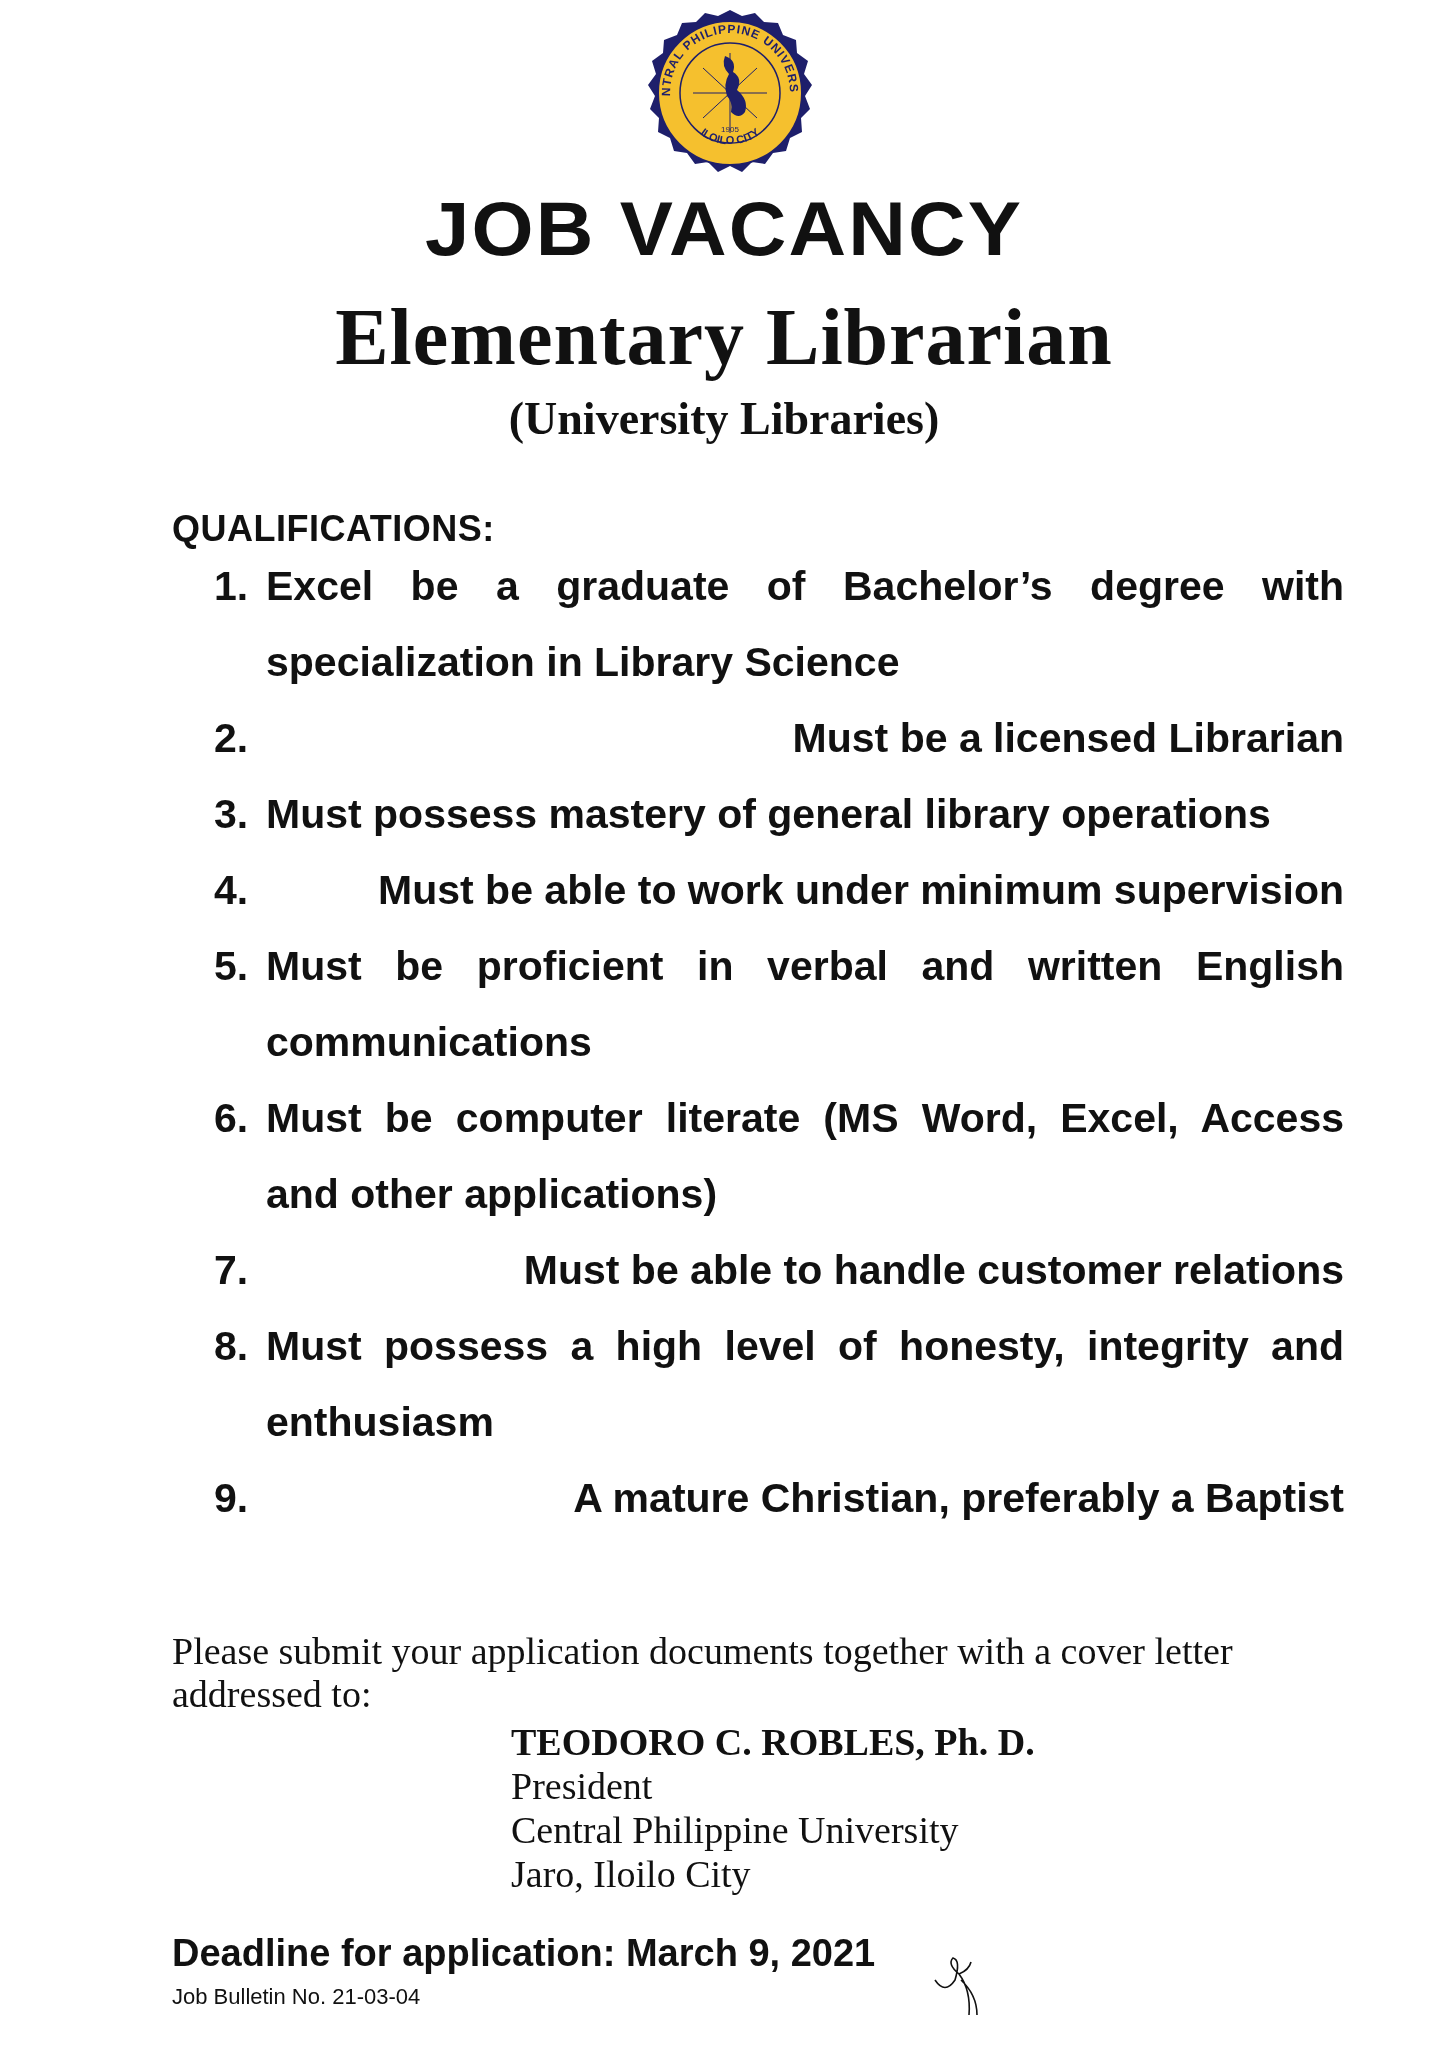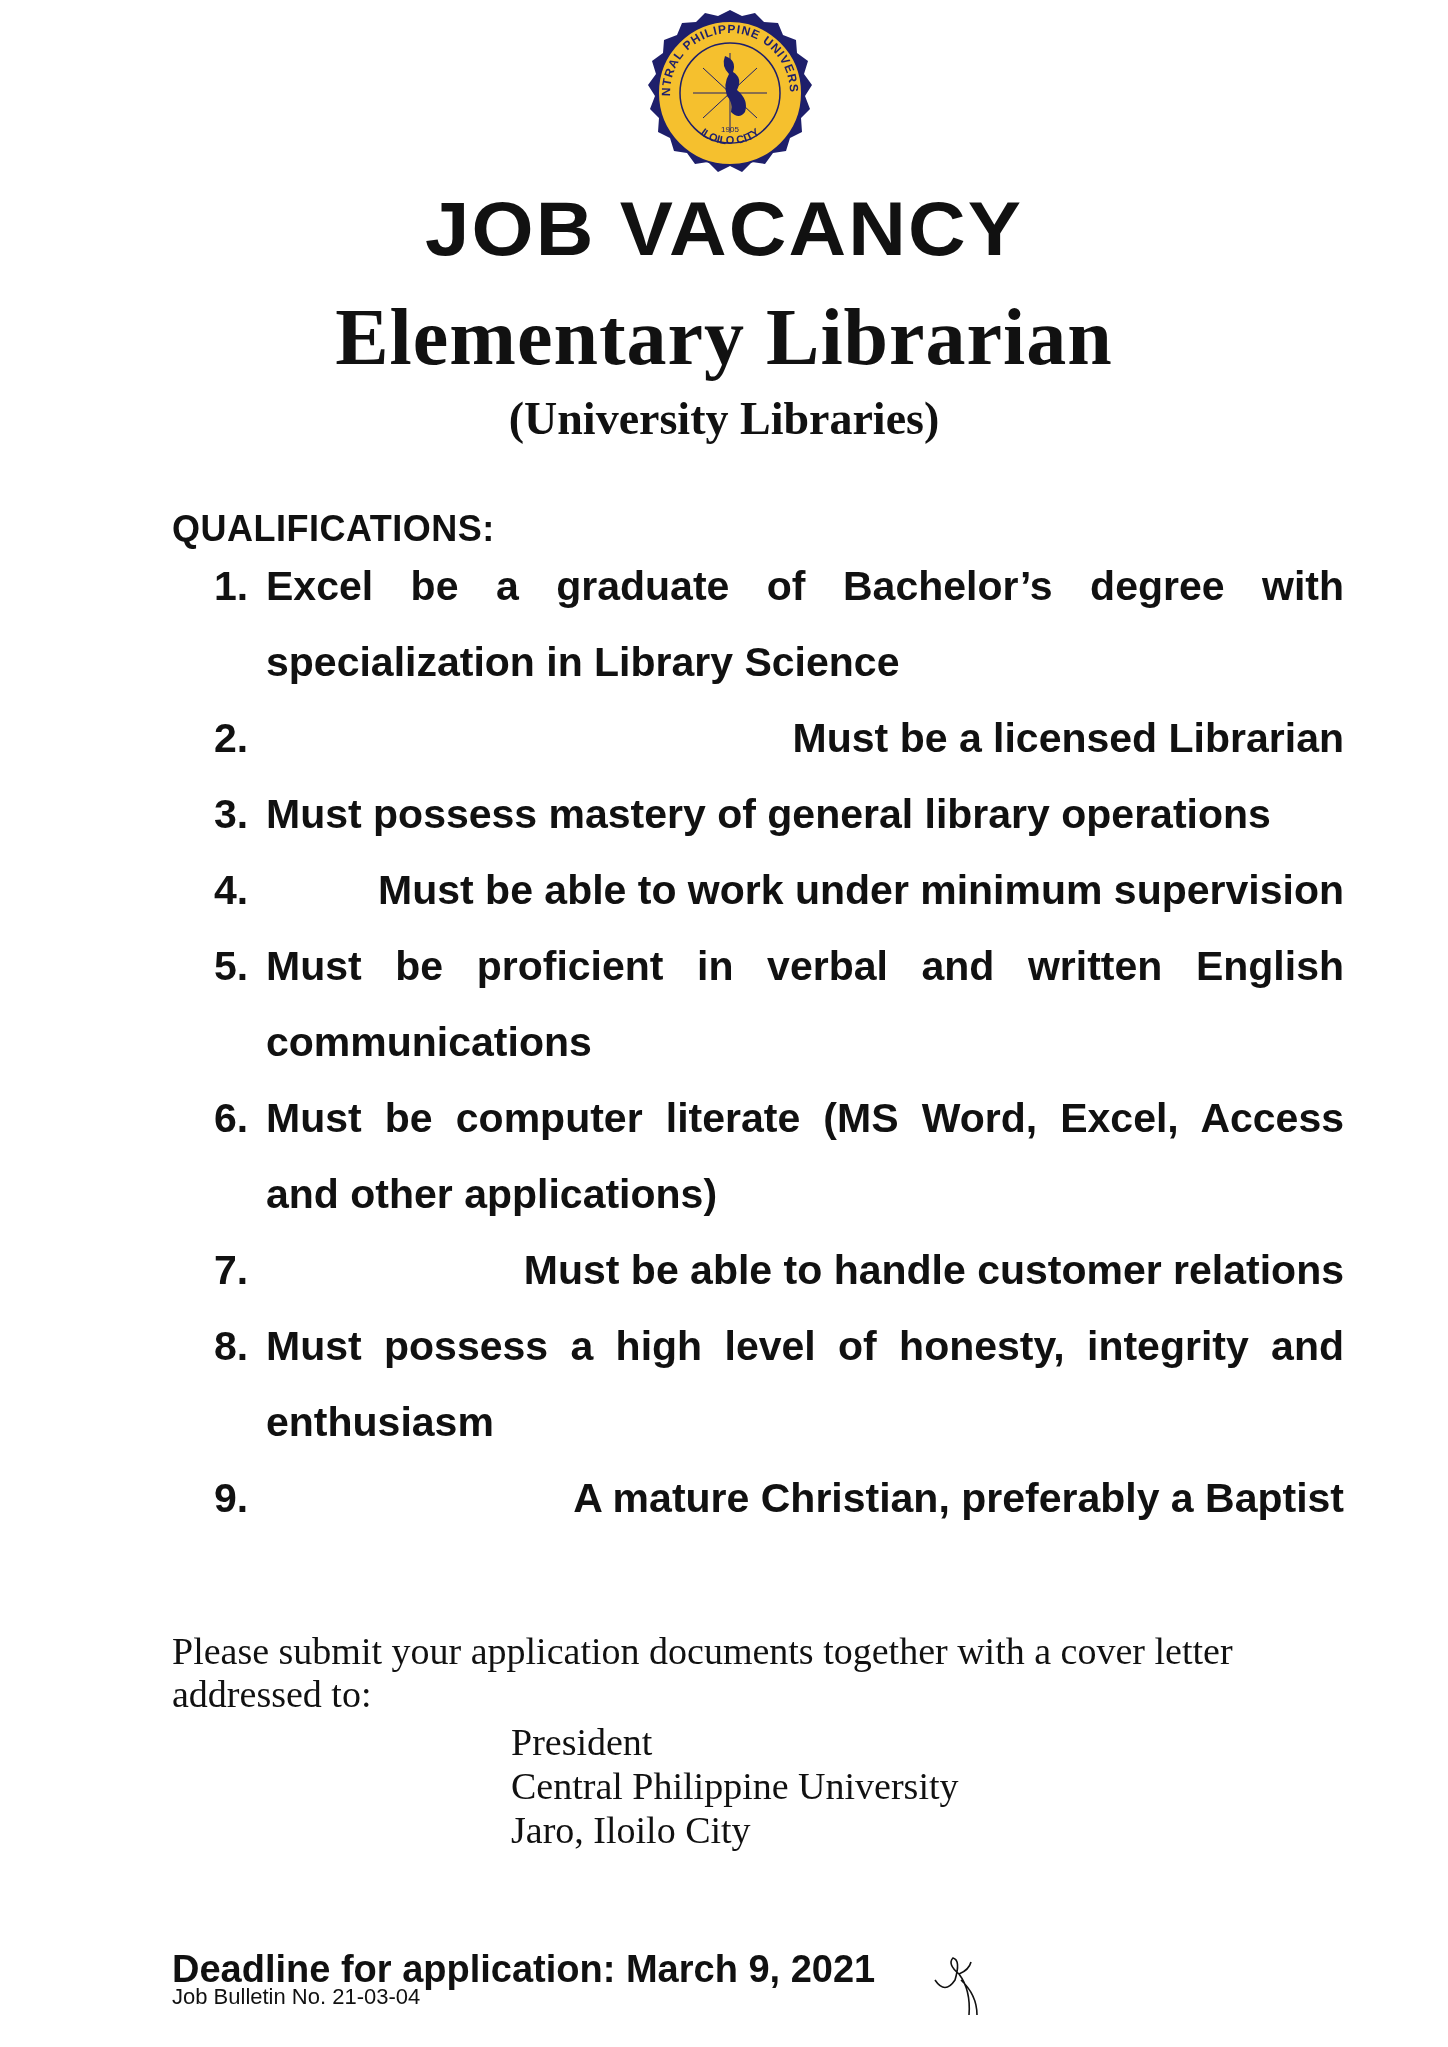--- a/index.html
+++ b/index.html
@@ -11,21 +11,21 @@
   .dept{left:0;width:1448px;top:392px;text-align:center;font-family:"Liberation Serif",serif;font-weight:bold;font-size:46px;}
   .qhead{left:172px;top:508px;font-family:"Liberation Sans",sans-serif;font-weight:bold;font-size:36px;letter-spacing:0.5px;}
   .list{left:214px;top:548px;width:1130px;font-family:"Liberation Sans",sans-serif;font-weight:bold;font-size:41px;line-height:76px;}
   .item{display:flex;}
   .num{width:52px;flex:none;}
   .txt{flex:1;text-align:justify;}
   .txt.single{text-align:right;}
   .para{left:172px;top:1630px;width:1120px;font-family:Liberation Serif, serif;font-size:38px;line-height:43px;}
   .addr{left:511px;top:1720px;font-family:"Liberation Serif",serif;font-size:38px;line-height:44px;}
   .addr .name{font-weight:bold;}
-  .deadline{left:172px;top:1932px;font-family:"Liberation Sans",sans-serif;font-weight:bold;font-size:38px;margin-top:16px;}
+  .deadline{left:172px;top:1932px;font-family:"Liberation Sans",sans-serif;font-weight:bold;font-size:38px;}
   .bulletin{left:172px;top:1984px;font-family:"Liberation Sans",sans-serif;font-size:22px;text-align:center;}
   .sig{left:925px;top:1940px;width:80px;height:80px;}
 </style>
 </head>
 <body>
 
 <svg class="abs seal" viewBox="0 0 170 170">
   <defs>
     <path id="outerArc" d="M 25 85 A 60 60 0 0 1 145 85"></path>
     <path id="botArc" d="M 40 105 A 48 48 0 0 0 130 105"></path>
@@ -88,20 +88,21 @@
     </div>
   <div class="item">
       <span class="num">9.</span>
       <span class="txt single">A mature Christian, preferably a Baptist</span>
     </div>
 </div>
 
 <div class="abs para">Please submit your application documents together with a cover letter addressed to:</div>
 
 <div class="abs addr">
+  <div class="name">TEODORO C. ROBLES, Ph. D.</div>
   <div>President</div>
   <div>Central Philippine University</div>
   <div>Jaro, Iloilo City</div>
 </div>
 
 <div class="abs deadline">Deadline for application: March 9, 2021</div>
 <div class="abs bulletin">Job Bulletin No. 21-03-04</div>
 
 <svg class="abs sig" viewBox="0 0 80 80">
   <path d="M10 40 Q20 55 30 40 Q36 20 28 18 Q22 24 34 34 Q44 30 46 22 M34 34 Q46 50 44 75 M36 40 Q52 55 52 75" fill="none" stroke="#111" stroke-width="1.6"></path>

